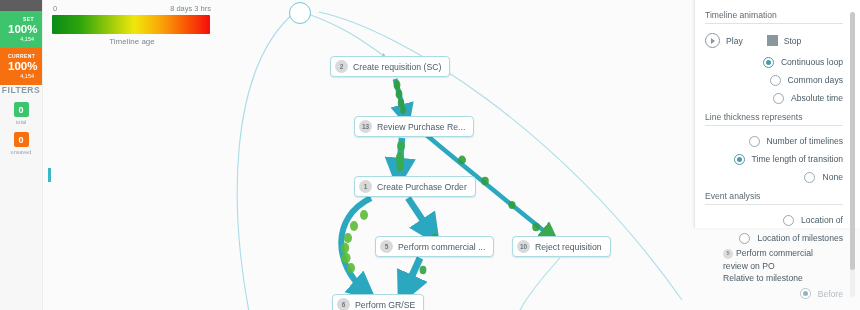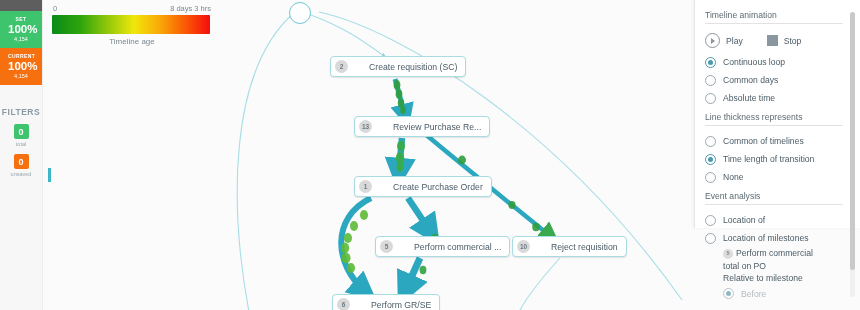--- a/index.html
+++ b/index.html
@@ -8,28 +8,28 @@
     font-family:"Liberation Sans", sans-serif;
     background:#fbfbfb;color:#5d6b73;
     -webkit-font-smoothing:antialiased;
   }
   .app{position:relative;width:860px;height:310px;}
 
   
   .sidebar{position:absolute;left:0;top:0;width:42px;height:310px;background:#f7f7f7;
            border-right:1px solid #ececec;}
   .side-header{height:11px;background:#5e5e5e;}
-  .kpi{width:42px;text-align:center;color:#fff;padding:5px 8px 6px;box-sizing:border-box;}
+  .kpi{width:42px;text-align:right;color:#fff;padding:5px 8px 6px;box-sizing:border-box;}
   .kpi.set{background:#3ec46d;}
   .kpi.current{background:#f7700f;}
   .kpi .k-title{font-size:5px;letter-spacing:.4px;font-weight:bold;}
   .kpi .k-pct{font-size:11.5px;font-weight:bold;line-height:13px;margin-top:1px;}
   .kpi .k-num{font-size:5.5px;margin-top:0px;}
 
-  .filters-title{margin-top:22px;text-align:center;font-size:8.5px;color:#8a9aa5;
+  .filters-title{margin-top:0;text-align:center;font-size:8.5px;color:#8a9aa5;
                  letter-spacing:.5px;font-weight:bold;}
   .filter-chip{width:15px;height:15px;margin:7px auto 0;border-radius:2px;color:#fff;
                font-size:9px;font-weight:bold;display:flex;align-items:center;justify-content:center;}
   .filter-chip.green{background:#3ec46d;}
   .filter-chip.orange{background:#f7700f;}
   .filter-label{text-align:center;font-size:5.5px;color:#9aa7af;margin-top:2px;}
 
   
   .legend{position:absolute;left:52px;top:4px;width:160px;}
   .legend-scale{display:flex;justify-content:space-between;font-size:7.5px;color:#7b8992;
@@ -39,35 +39,35 @@
   .legend-caption{text-align:center;font-size:8px;color:#7b8992;margin-top:3px;}
 
   .teal-mark{position:absolute;left:48px;top:168px;width:3px;height:14px;background:#3fb6c8;}
 
   
   .graph{position:absolute;left:42px;top:0;width:653px;height:310px;}
   .graph svg{position:absolute;left:0;top:0;}
 
   .node{position:absolute;height:21px;background:#fff;border:1px solid #a8dbe2;
         border-radius:4px;display:flex;align-items:center;padding:0 8px 0 4px;
-        box-sizing:border-box;box-shadow:0 1px 1.5px rgba(0,0,0,.10);gap:16px;}
+        box-sizing:border-box;box-shadow:0 1px 1.5px rgba(0,0,0,.10);}
   .node .badge{width:13px;height:13px;border-radius:50%;background:#d9d9d9;color:#6c7a82;
                font-size:6.5px;font-weight:bold;display:flex;align-items:center;
                justify-content:center;flex:0 0 auto;margin-right:5px;}
   .node .nlabel{font-size:8.7px;color:#4a5b66;white-space:nowrap;}
   .start-node{position:absolute;width:22px;height:22px;border-radius:50%;
               border:1.6px solid #6ec7d6;background:#fff;box-sizing:border-box;}
 
   
   .panel{position:absolute;right:0;top:0;width:165px;height:228px;background:#fff;
          border-left:1px solid #e6e6e6;box-shadow:-1px 0 3px rgba(0,0,0,.05);}
   .panel-inner{position:absolute;left:10px;top:10px;width:138px;}
   .sec-title{font-size:8.6px;color:#5d6b73;padding-bottom:3px;border-bottom:1px solid #e2e2e2;
              margin-bottom:6px;}
-  .row{display:flex;align-items:center;height:18px;}
+  .row{display:flex;align-items:center;height:18px;justify-content:flex-end;}
   .radio{width:11px;height:11px;border-radius:50%;border:1.4px solid #9aa7af;box-sizing:border-box;
          margin-right:7px;flex:0 0 auto;position:relative;background:#fff;}
   .radio.on{border-color:#4a9aab;}
   .radio.on:after{content:"";position:absolute;left:2px;top:2px;width:5px;height:5px;
                   border-radius:50%;background:#4a9aab;}
   .radio.dim{border-color:#b9c3c9;}
   .radio.dim.on:after{background:#8fb9c2;}
   .rtext{font-size:8.6px;color:#4a5b66;white-space:nowrap;}
   .rtext.dim{color:#b2bcc2;}
   .playrow{display:flex;align-items:center;height:21px;margin-bottom:2px;}
@@ -247,21 +247,21 @@
       </div>
       <div class="row">
         <span class="radio"></span>
         <span class="rtext">Absolute time</span>
       </div>
 
       <div class="sec-title sec-gap">Line thickness represents</div>
 
       <div class="row">
         <span class="radio"></span>
-        <span class="rtext">Common of timelines</span>
+        <span class="rtext">Number of timelines</span>
       </div>
       <div class="row">
         <span class="radio on"></span>
         <span class="rtext">Time length of transition</span>
       </div>
       <div class="row">
         <span class="radio"></span>
         <span class="rtext">None</span>
       </div>
 
@@ -272,21 +272,21 @@
         <span class="rtext">Location of</span>
       </div>
       <div class="row">
         <span class="radio"></span>
         <span class="rtext">Location of milestones</span>
       </div>
 
       <div class="sub-line">
         <span class="mini-badge">5</span><span>Perform commercial</span>
       </div>
-      <div class="sub-line">total on PO</div>
+      <div class="sub-line">review on PO</div>
       <div class="sub-line">Relative to milestone</div>
 
       <div class="row" style="margin-left:18px;">
         <span class="radio dim on"></span>
         <span class="rtext dim">Before</span>
       </div>
 
     </div>
 
     <div class="scrollbar">

